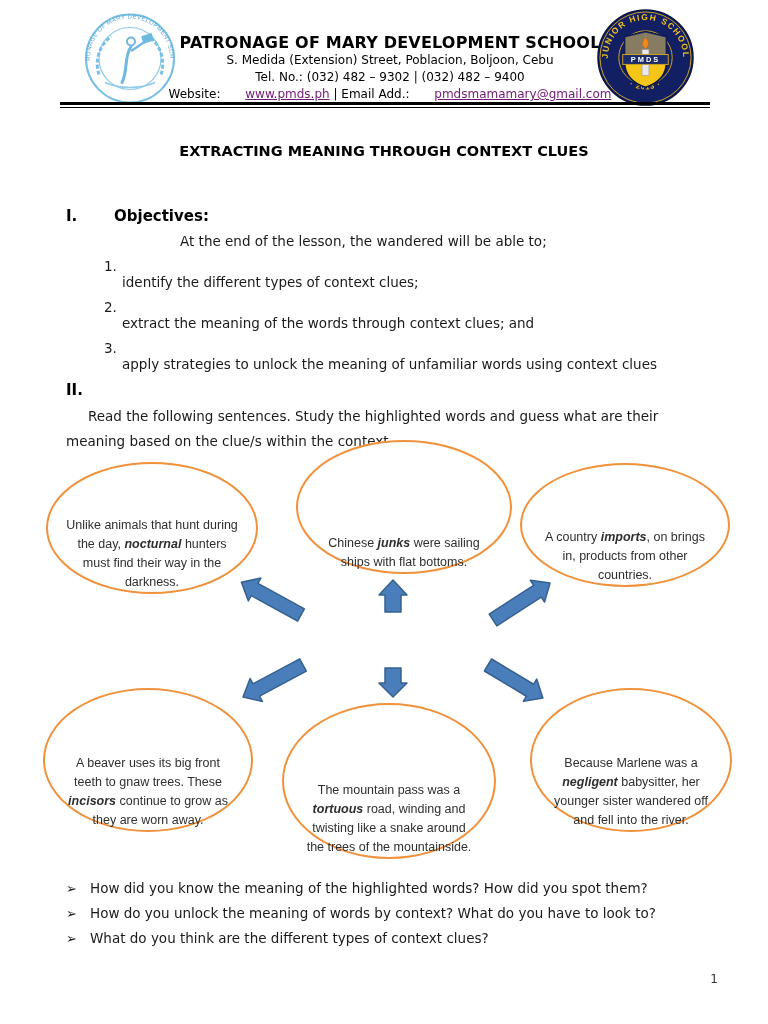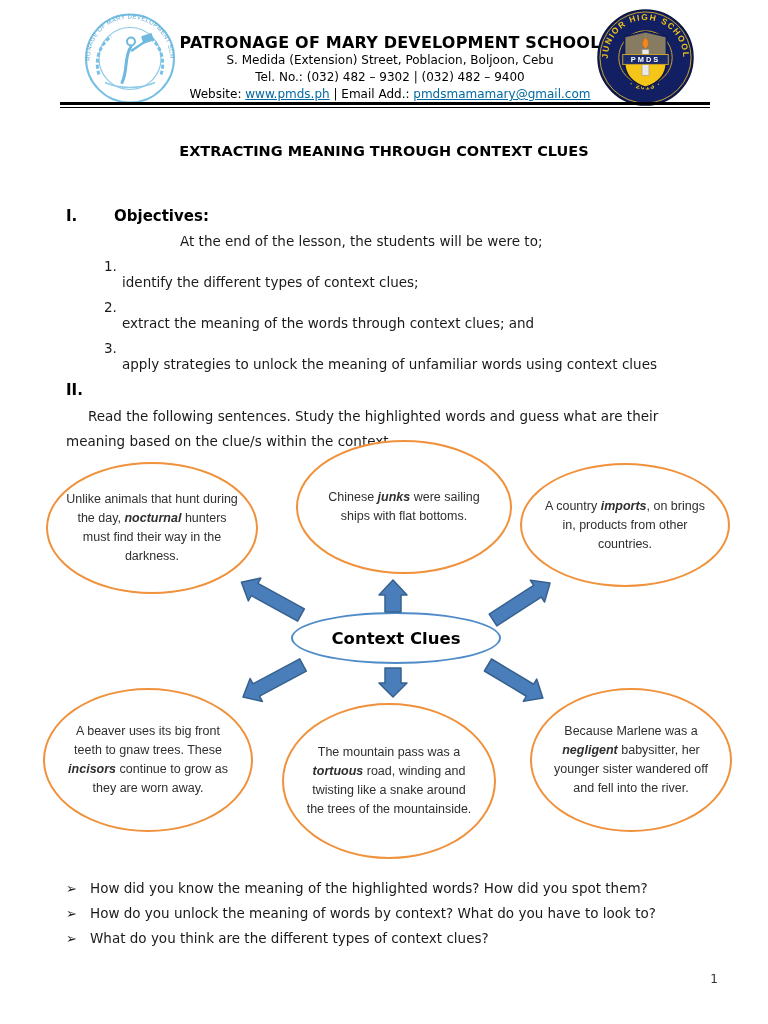--- a/index.html
+++ b/index.html
@@ -3,21 +3,21 @@
 <meta charset="utf-8">
 <style>
   html,body{margin:0;padding:0;background:#ffffff;}
   .page{position:relative;width:768px;height:1024px;background:#ffffff;overflow:hidden;
         font-family:"DejaVu Sans",sans-serif;color:#1a1a1a;}
 
   
   .hdr-text{position:absolute;left:92px;right:80px;top:33px;text-align:center;white-space:nowrap;}
   .school-name{font-size:16px;font-weight:bold;letter-spacing:.2px;line-height:19px;color:#000;}
   .hdr-line{font-size:12px;line-height:17px;color:#000;}
-  .hdr-link{color:#0369a1;text-decoration:underline;}
+  .hdr-link{color:#701a75;text-decoration:underline;margin-left:21px;}
   .logo-left{position:absolute;left:75px;top:12px;width:110px;height:93px;}
   .logo-right{position:absolute;left:596px;top:8px;width:99px;height:99px;}
   .hdr-rule{position:absolute;left:60px;right:58px;top:102px;height:2px;
             border-top:3px solid #000;border-bottom:1.5px solid #000;}
 
   
   .title-block{position:absolute;top:133px;left:0;width:100%;text-align:center;color:#000;}
   .title-line{font-size:14.5px;font-weight:bold;line-height:18px;}
   .title-gap{height:9px;}
 
@@ -27,21 +27,21 @@
   .sec-numeral{width:48px;}
   .obj-intro{padding-left:114px;}
   .obj-item{display:flex;}
   .obj-num{width:18px;margin-left:38px;flex:none;}
   .obj-text{width:588px;margin-top:16px;}
   .para{width:650px;text-indent:22px;margin-top:1px;}
 
   
   .diagram{position:absolute;top:440px;left:0;width:768px;height:430px;}
   .bubble{position:absolute;border:2.5px solid #f0913b;border-radius:50%;
-          display:flex;align-items:center;justify-content:center;text-align:center;
+          display:flex;align-items:flex-end;justify-content:center;text-align:center;
           font-family:"Liberation Sans",sans-serif;font-size:12.5px;line-height:19px;
           color:#2f2f2f;padding:0 18px;box-sizing:border-box;background:#fff;}
   .bubble b{font-style:italic;font-weight:bold;}
   .center-oval{position:absolute;border:2px solid #4e8bc8;border-radius:50%;background:#fff;
           display:flex;align-items:center;justify-content:center;
           font-family:"DejaVu Sans",sans-serif;font-size:16.5px;font-weight:bold;color:#000;}
   .arrows{position:absolute;left:0;top:0;pointer-events:none;}
 
   
   .questions{position:absolute;left:66px;top:876px;width:644px;font-size:13.5px;line-height:25px;color:#1a1a1a;}
@@ -111,21 +111,21 @@
   <div class="title-block">
     <div class="title-gap"></div>
     <div class="title-line">EXTRACTING MEANING THROUGH CONTEXT CLUES</div>
   </div>
 
   <div class="content">
     <div class="sec-head">
       <span class="sec-numeral">I.</span>
       <span>Objectives:</span>
     </div>
-    <div class="obj-intro">At the end of the lesson, the students will be were to;</div>
+    <div class="obj-intro">At the end of the lesson, the wandered will be able to;</div>
 
     <div class="obj-item">
       <span class="obj-num">1.</span>
       <span class="obj-text">identify the different types of context clues;</span>
     </div>
     <div class="obj-item">
       <span class="obj-num">2.</span>
       <span class="obj-text">extract the meaning of the words through context clues; and</span>
     </div>
     <div class="obj-item">
@@ -153,23 +153,20 @@
     <div class="bubble" style="left:43px;top:248px;width:210px;height:144px;">
       <span><span>A beaver uses its big front teeth to gnaw trees. These </span><b>incisors</b><span> continue to grow as they are worn away.</span></span>
     </div>
     <div class="bubble" style="left:282px;top:263px;width:214px;height:156px;">
       <span><span>The mountain pass was a </span><b>tortuous</b><span> road, winding and twisting like a snake around the trees of the mountainside.</span></span>
     </div>
     <div class="bubble" style="left:530px;top:248px;width:202px;height:144px;">
       <span><span>Because Marlene was a </span><b>negligent</b><span> babysitter, her younger sister wandered off and fell into the river.</span></span>
     </div>
 
-    <div class="center-oval" style="left:291px;top:172px;width:206px;height:48px;">
-      <span>Context Clues</span>
-    </div>
 
     <svg class="arrows" width="768" height="430" viewBox="0 0 768 430">
       <g fill="#4a7ebb" stroke="#36618e" stroke-width="1.5" stroke-linejoin="round">
         <polygon transform="translate(393,172) rotate(-90)" points="0,-8 17,-8 17,-14 32,0 17,14 17,8 0,8"></polygon>
         <polygon transform="translate(301,175) rotate(-151.2)" points="0,-7 53,-7 53,-13 68,0 53,13 53,7 0,7"></polygon>
         <polygon transform="translate(493,180) rotate(-33)" points="0,-7 53,-7 53,-13 68,0 53,13 53,7 0,7"></polygon>
         <polygon transform="translate(303,225) rotate(151.9)" points="0,-7 53,-7 53,-13 68,0 53,13 53,7 0,7"></polygon>
         <polygon transform="translate(393,228) rotate(90)" points="0,-8 15,-8 15,-14 29,0 15,14 15,8 0,8"></polygon>
         <polygon transform="translate(488,225) rotate(31)" points="0,-7 49,-7 49,-13 64,0 49,13 49,7 0,7"></polygon>
       </g>

